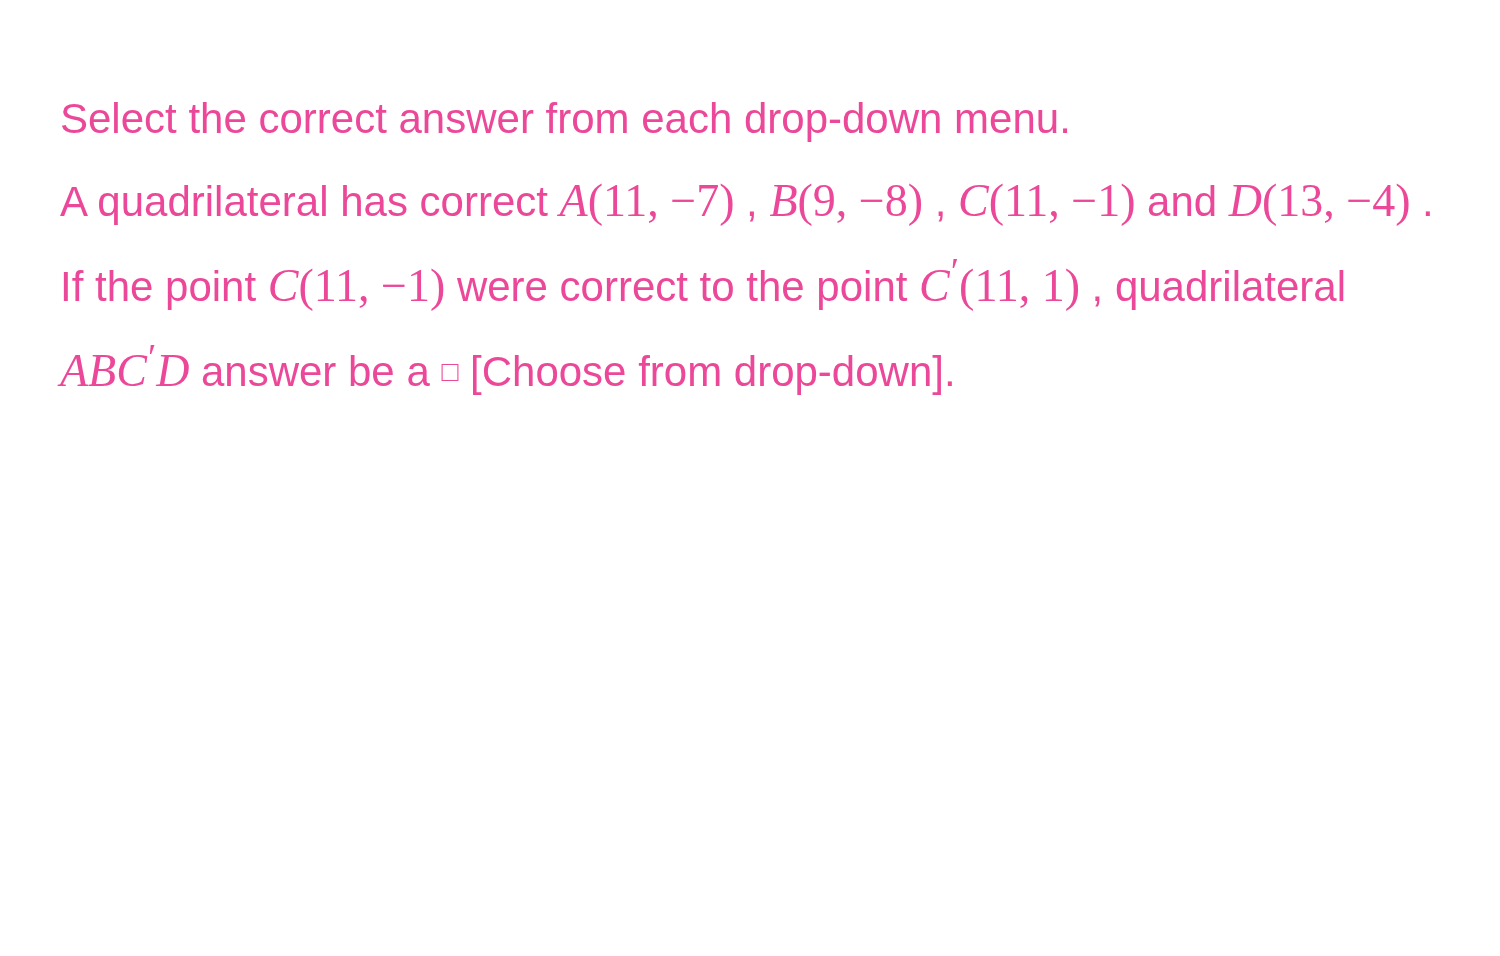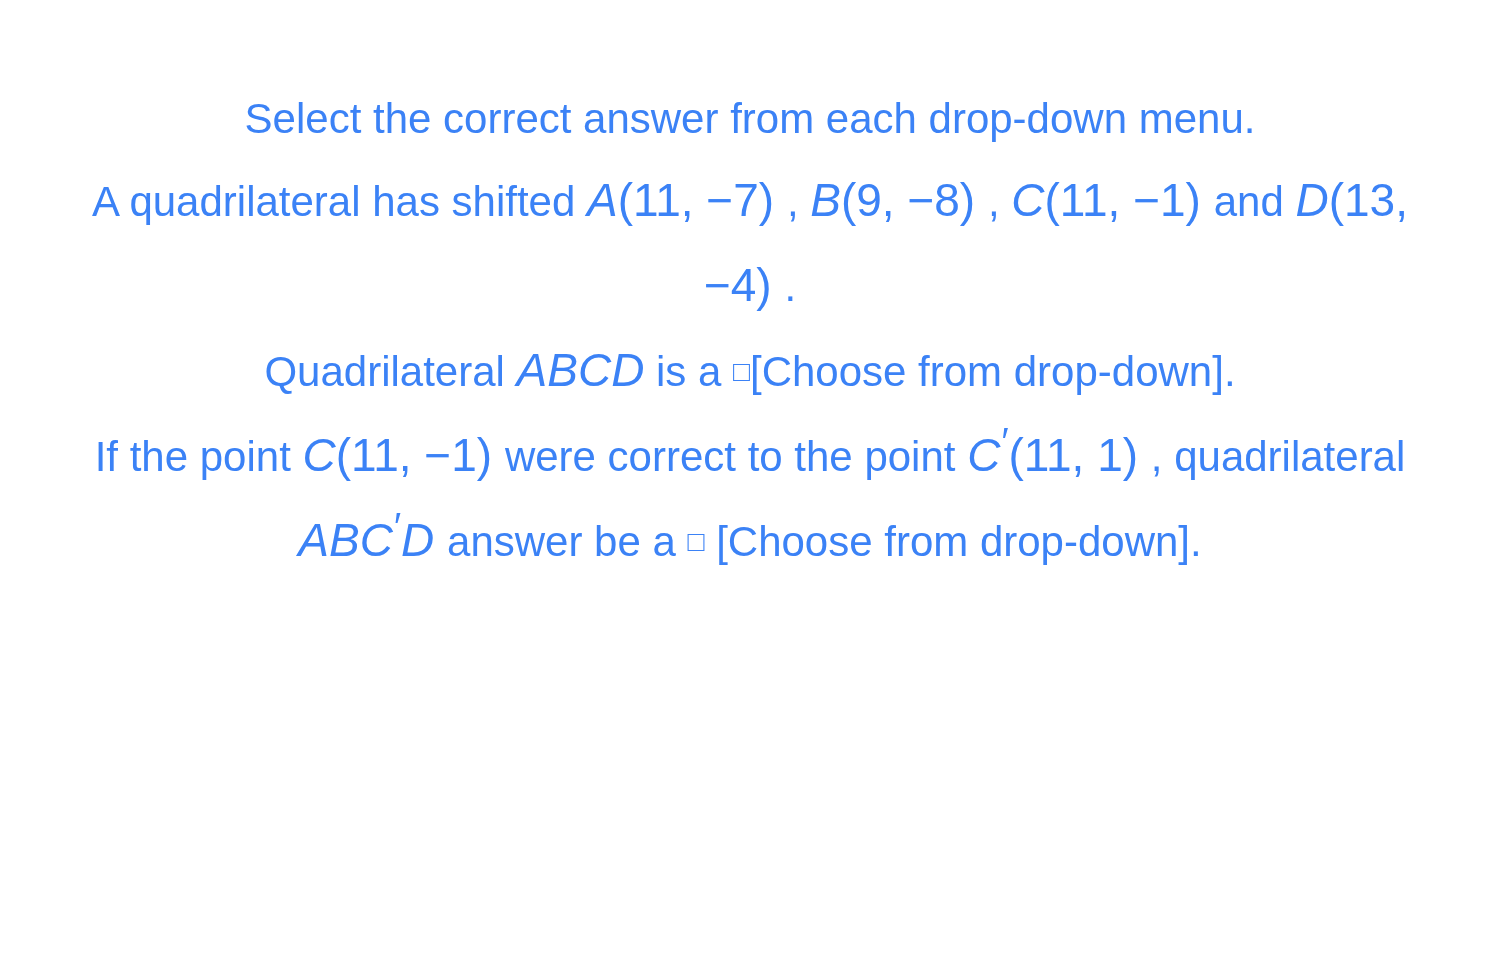--- a/index.html
+++ b/index.html
@@ -10,26 +10,25 @@
     body {
       width: 1500px;
       height: 956px;
       background: #ffffff;
       font-family: Arial, Helvetica, sans-serif;
       padding: 80px 60px;
     }
     .content {
       font-size: 42px;
       line-height: 1.85;
-      color: #3b82f6;
+      color: #ec4899;
       max-width: 1380px;
-      text-align: center;
     }
     .math {
-      font-family: Liberation Sans, sans-serif;
+      font-family: Liberation Serif, serif;
       font-style: italic;
       font-size: 46px;
     }
     .math-paren {
       font-style: normal;
     }
     .prime {
       font-style: normal;
       font-size: 38px;
       vertical-align: super;
@@ -44,41 +43,36 @@
       top: -3px;
     }
   </style>
 </head>
 <body>
 
 <div class="content">
   <div>Select the correct answer from each drop-down menu.</div>
 
   <div>
-    <span>A quadrilateral has shifted </span>
+    <span>A quadrilateral has correct </span>
     <span class="math">
       <span>A</span><span class="math-paren">(11, −7)</span>
     </span><span> , </span>
     <span class="math">
       <span>B</span><span class="math-paren">(9, −8)</span>
     </span><span> , </span>
     <span class="math">
       <span>C</span><span class="math-paren">(11, −1)</span>
     </span>
     <span> and </span>
     <span class="math">
       <span>D</span><span class="math-paren">(13, −4)</span>
     </span><span> .</span>
   </div>
 
-  <div>
-    <span>Quadrilateral </span>
-    <span class="math">ABCD</span>
-    <span> is a </span><span class="placeholder-box">□</span><span>[Choose from drop-down].</span>
-  </div>
 
   <div>
     <span>If the point </span>
     <span class="math">
       <span>C</span><span class="math-paren">(11, −1)</span>
     </span>
     <span> were correct to the point </span>
     <span class="math">
       <span>C</span><span class="prime">′</span><span class="math-paren">(11, 1)</span>
     </span><span> , quadrilateral </span>

